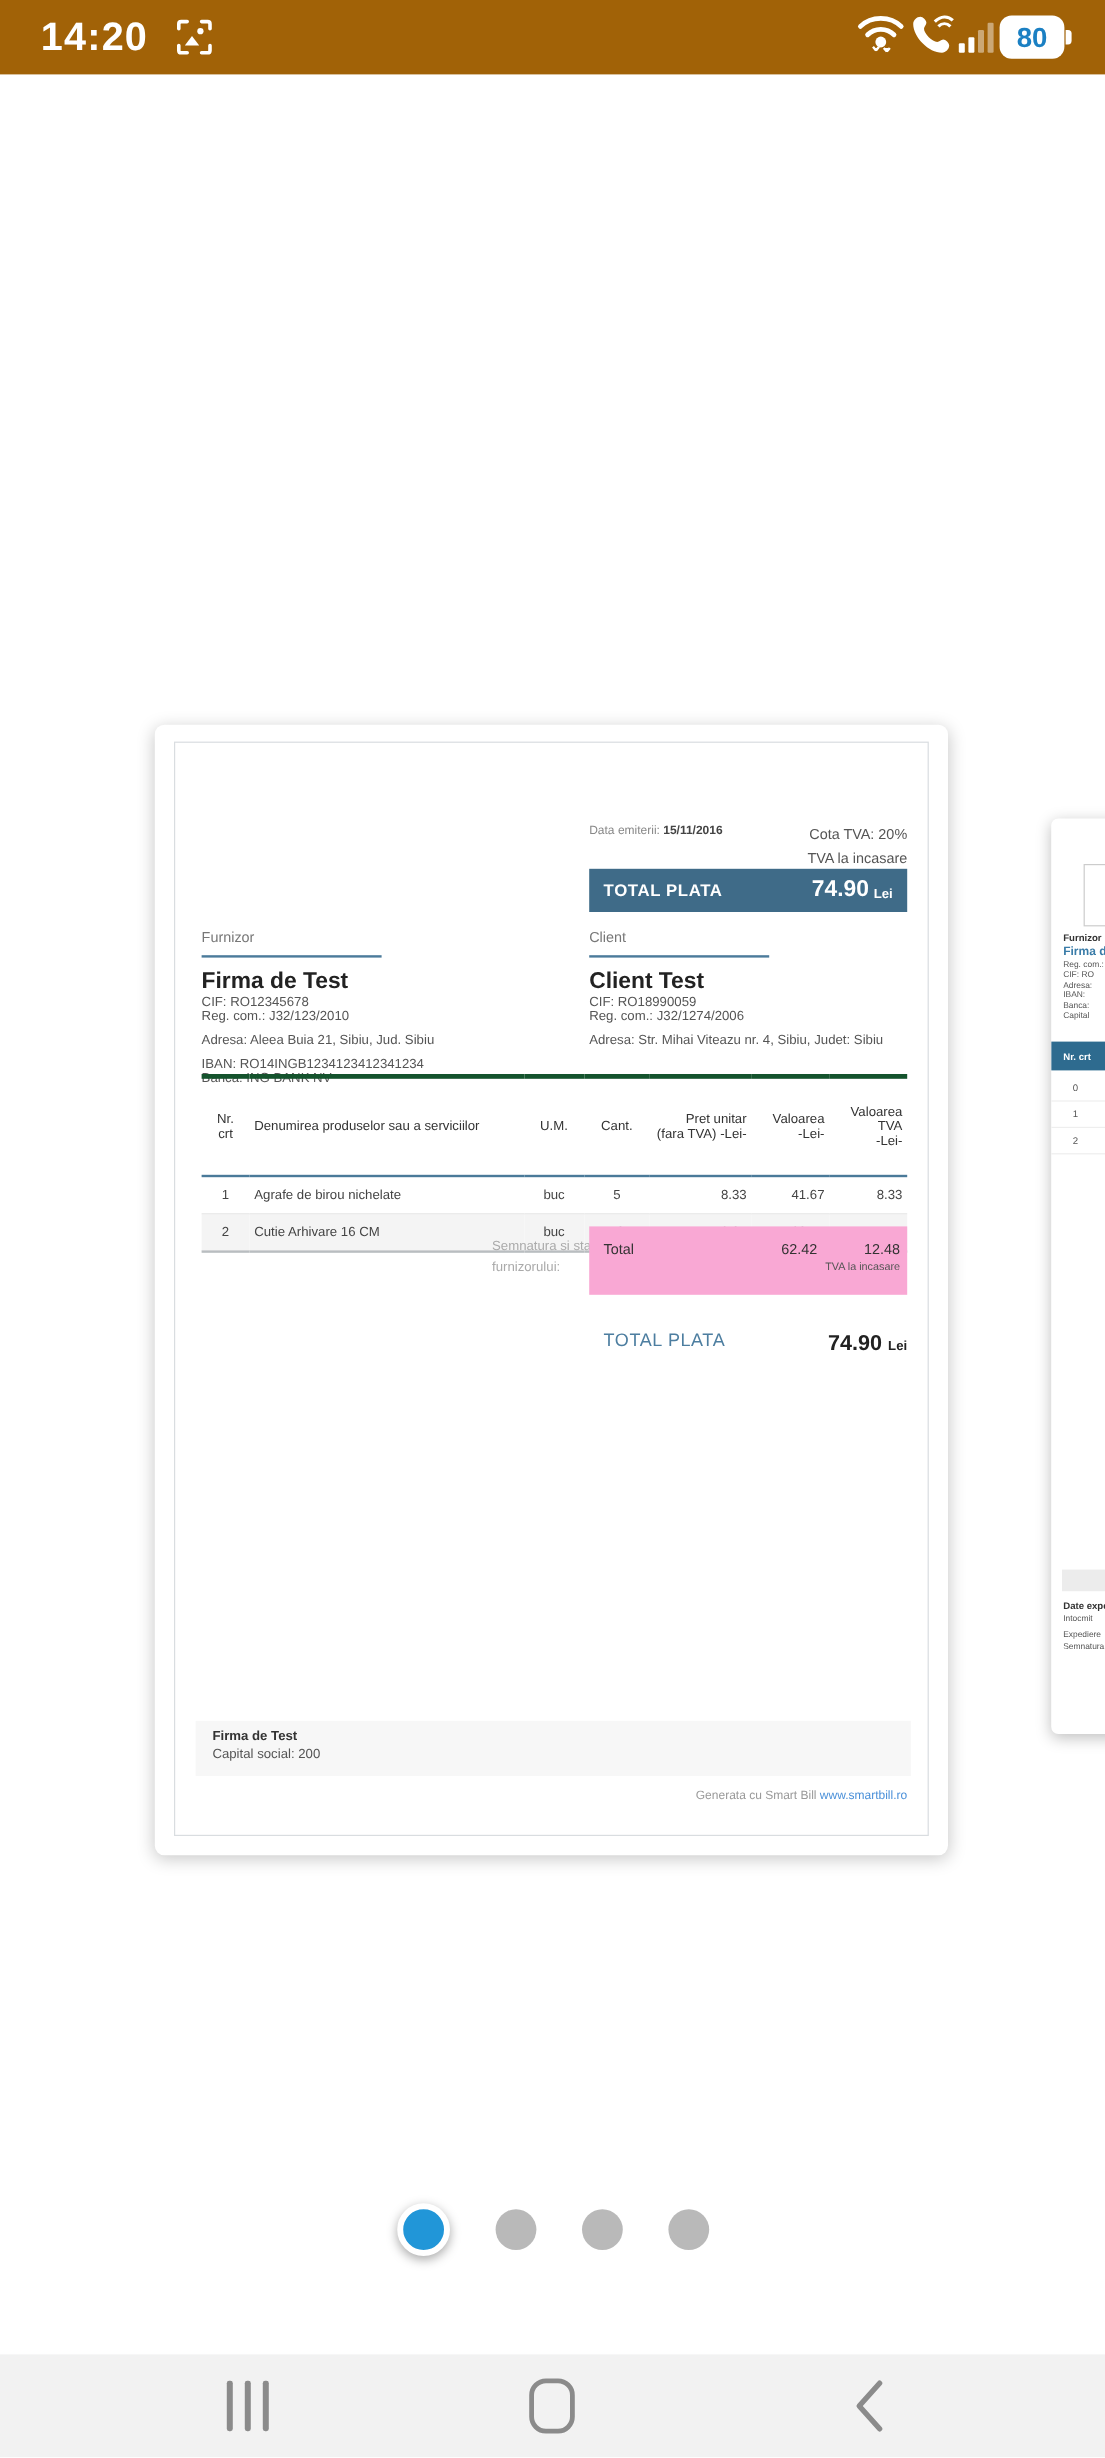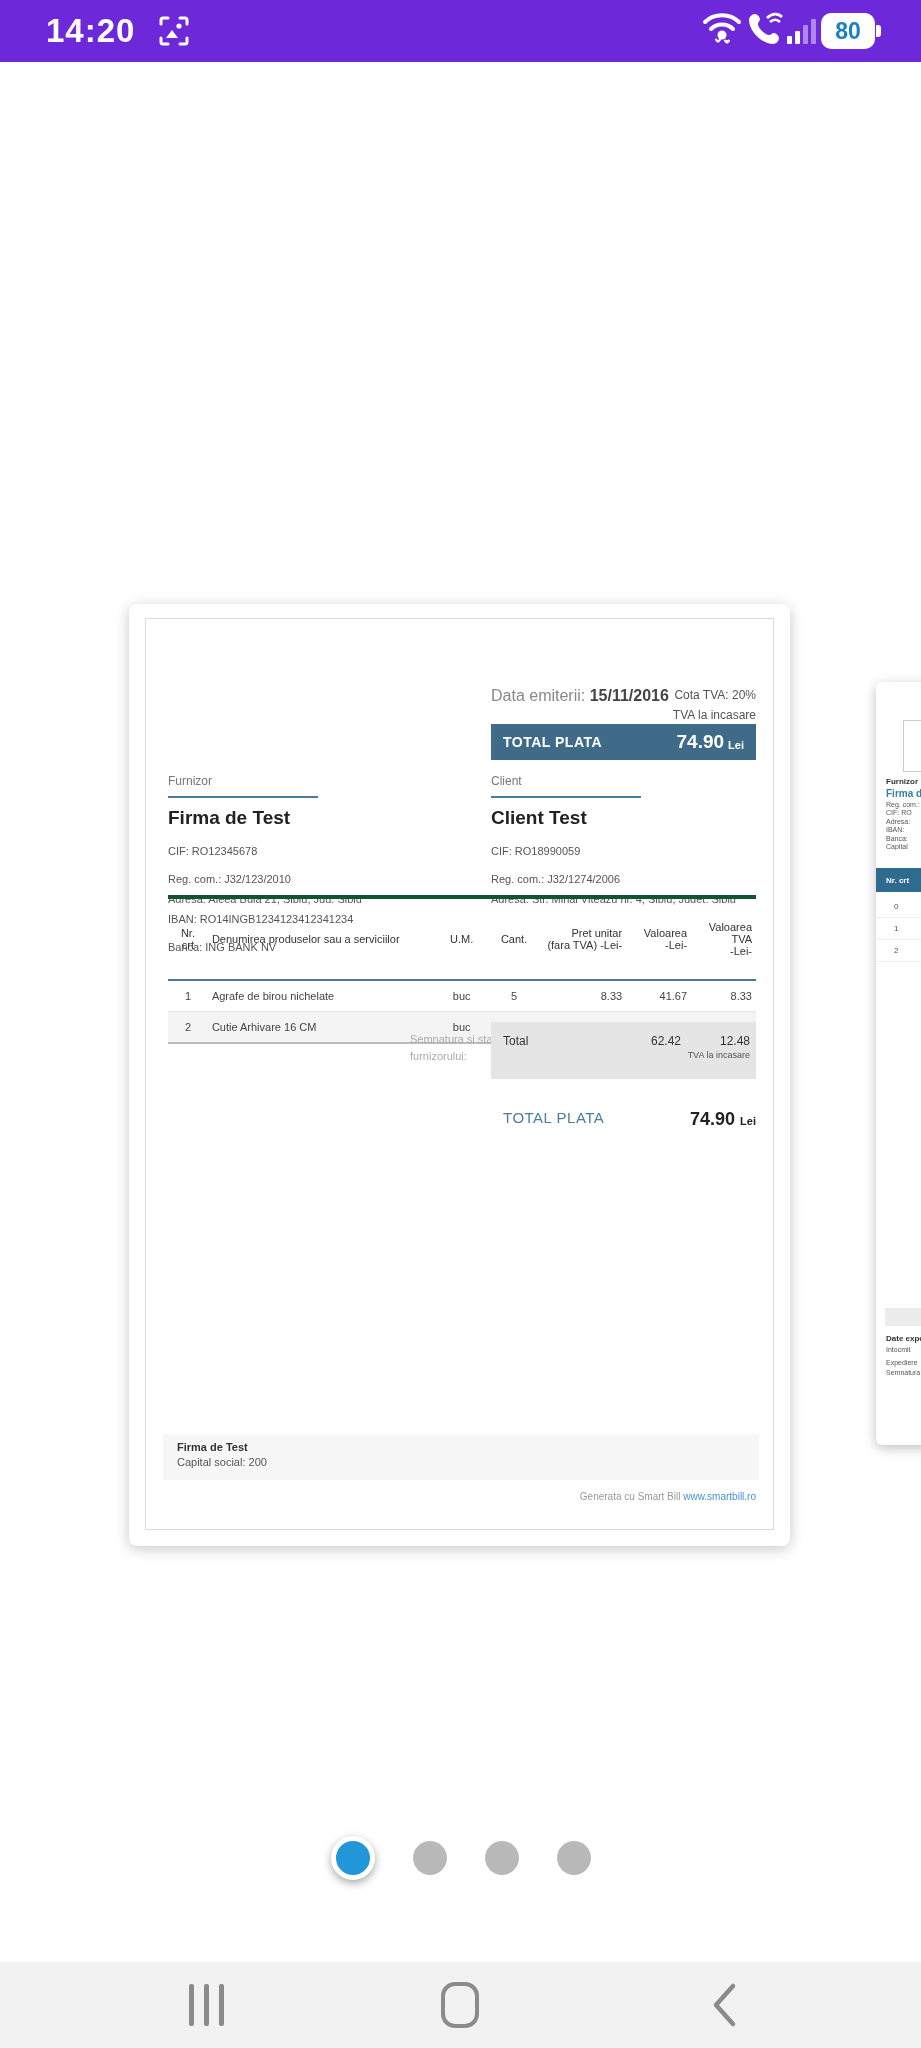--- a/index.html
+++ b/index.html
@@ -1,22 +1,22 @@
 <!DOCTYPE html>
 <html><head>
 <meta charset="utf-8">
 <style>
   * { margin:0; padding:0; box-sizing:border-box; }
   html,body { background:#fff; }
   body { font-family:"Liberation Sans","DejaVu Sans",sans-serif; }
   .screen { position:relative; width:921px; height:2048px; margin:0 auto; background:#fff; overflow:hidden; }
 
   
-  .statusbar { position:absolute; left:0; top:0; width:100%; height:62px; background:#6d28d9;
-               display:flex; align-items:center; padding:0 46px; color:#fff; }
+  .statusbar { position:absolute; left:0; top:0; width:100%; height:62px; background:#a16207;
+               display:flex; align-items:center; padding:0 34px; color:#fff; }
   .sb-time { font-size:33px; font-weight:bold; letter-spacing:1px; }
   .sb-shot { margin-left:22px; display:flex; align-items:center; }
   .sb-right { margin-left:auto; display:flex; align-items:center; gap:2px; }
   .sb-batt { position:relative; width:54px; height:36px; background:#fff; border-radius:10px;
              display:flex; align-items:center; justify-content:center;
              color:#1b80c3; font-weight:bold; font-size:23px; }
   .sb-batt::after { content:""; position:absolute; right:-6px; top:12px; width:5px; height:12px;
                     background:#fff; border-radius:0 3px 3px 0; }
 
   
@@ -36,56 +36,56 @@
   .page { position:absolute; left:16px; right:16px; top:14px; bottom:16px; border:1px solid #d9dde0;
           background:#fff; overflow:hidden; font-family:"Liberation Sans",sans-serif; }
   .inv { position:absolute; left:22px; right:17px; top:0; height:100%; }
 
   .logo-row { position:absolute; left:0; top:33px; display:flex; align-items:center; }
   .logo-text { font-size:45px; font-weight:bold; color:#3d3d3d; letter-spacing:1px; margin-left:8px; }
 
   .inv-right-head { position:absolute; left:323px; right:0; top:22px; }
   .inv-title { font-size:30px; font-weight:bold; color:#333; letter-spacing:1px; float:left; }
   .inv-number { font-size:21px; font-weight:bold; color:#333; float:right; margin-top:6px; }
-  .inv-date { position:absolute; left:323px; top:68px; font-size:16px; color:#888; }
+  .inv-date { position:absolute; left:323px; top:68px; font-size:10px; color:#888; }
   .inv-date b { color:#444; font-weight:bold; }
   .inv-vat { position:absolute; right:0; top:66px; text-align:right; font-size:12px; color:#555; line-height:20px; }
 
   .total-bar { position:absolute; left:323px; right:0; top:105px; height:36px; background:#3f6b88;
                color:#fff; display:flex; align-items:center; padding:0 12px; }
   .total-bar .lbl { font-size:14px; font-weight:bold; letter-spacing:.5px; }
   .total-bar .amt { margin-left:auto; font-size:19px; font-weight:bold; }
   .total-bar .cur { font-size:11px; font-weight:bold; margin-left:4px; padding-top:6px; }
 
   .party { position:absolute; top:155px; width:300px; }
   .party.supplier { left:0; }
   .party.client   { left:323px; }
   .party .p-label { font-size:12px; color:#777; padding-bottom:8px; }
   .party .p-rule { width:150px; border-bottom:2px solid #4b7b9b; }
   .party .p-name { font-size:19px; font-weight:bold; color:#222; margin-top:9px; }
-  .party .p-line { font-size:11px; color:#555; margin-top:16px; }
+  .party .p-line { font-size:11px; color:#555; margin-top:0; }
   .party .p-line.gap { margin-top:8px; }
 
   .itable { position:absolute; left:0; right:0; top:276px; border-collapse:collapse; width:100%;
             font-size:11px; color:#444; }
   .itable th { border-top:4px solid #14532d; border-bottom:2px solid #4a7a99; font-size:11px;
                color:#333; font-weight:normal; padding:22px 4px; white-space:pre-line; vertical-align:middle; }
   .itable td { padding:9px 4px; border-bottom:1px solid #e6e6e6; }
   .itable tr.alt td { background:#f4f4f4; }
   .itable tr.last td { border-bottom:2px solid #b9bdc0; }
   .c-nr { width:40px; text-align:center; }
   .c-den { width:230px; text-align:left; }
   .c-um { width:50px; text-align:center; }
   .c-cant { width:55px; text-align:center; }
   .c-pret { width:85px; text-align:right; }
   .c-val { width:65px; text-align:right; }
   .c-tva { width:65px; text-align:right; }
 
   .sig-note { position:absolute; left:242px; top:412px; width:120px; font-size:11px; color:#aaa; line-height:17px; }
-  .totals-box { position:absolute; left:323px; right:0; top:403px; height:57px; background:#e5e5e5;
+  .totals-box { position:absolute; left:323px; right:0; top:403px; height:57px; background:#f9a8d4;
                 font-size:12px; color:#333; }
   .totals-box .t-lbl { position:absolute; left:12px; top:12px; }
   .totals-box .t-val { position:absolute; right:75px; top:12px; }
   .totals-box .t-tva { position:absolute; right:6px; top:12px; text-align:right; }
   .totals-box .t-tva .small { display:block; font-size:9px; color:#555; margin-top:2px; }
 
   .grand { position:absolute; left:323px; right:0; top:490px; }
   .grand .g-lbl { float:left; font-size:15px; color:#4d7ea0; letter-spacing:.5px; margin-left:12px; }
   .grand .g-amt { float:right; font-size:18px; font-weight:bold; color:#222; }
   .grand .g-cur { font-size:11px; font-weight:bold; }

